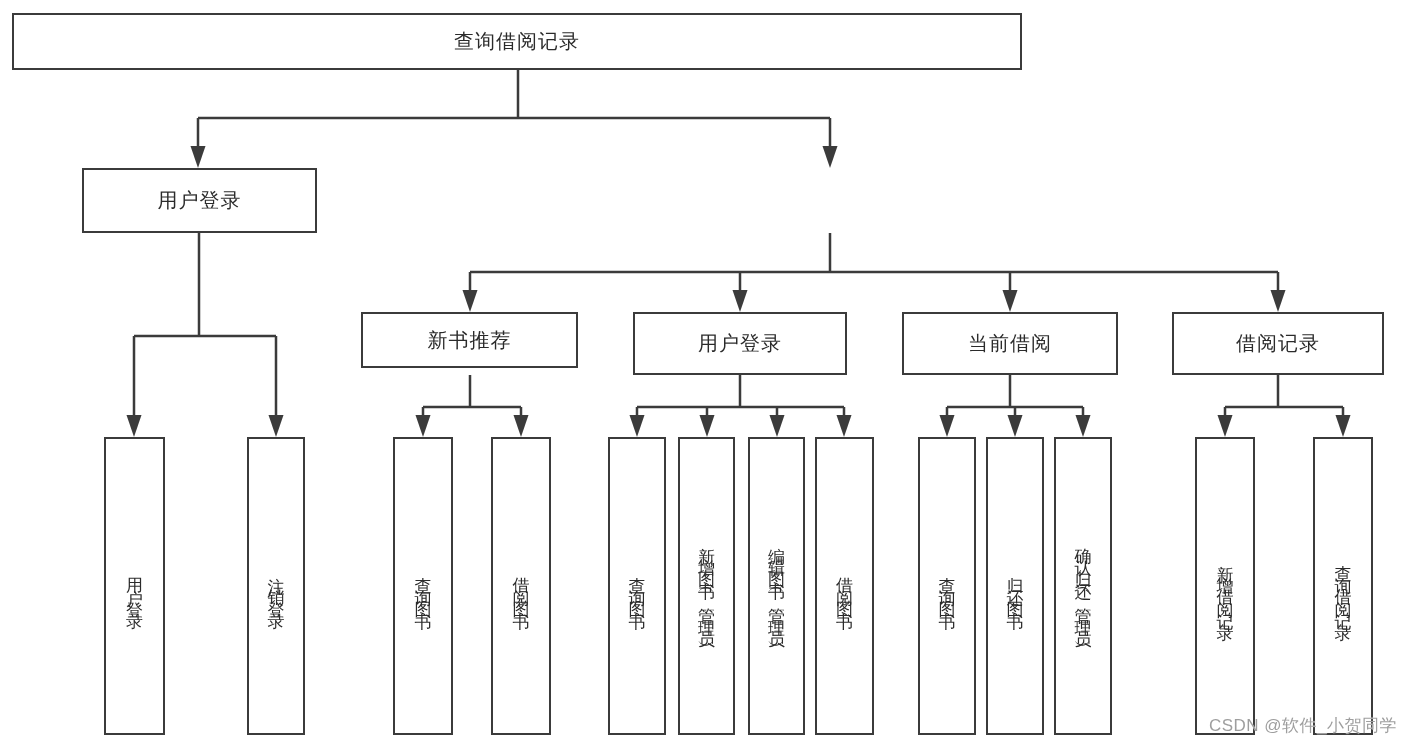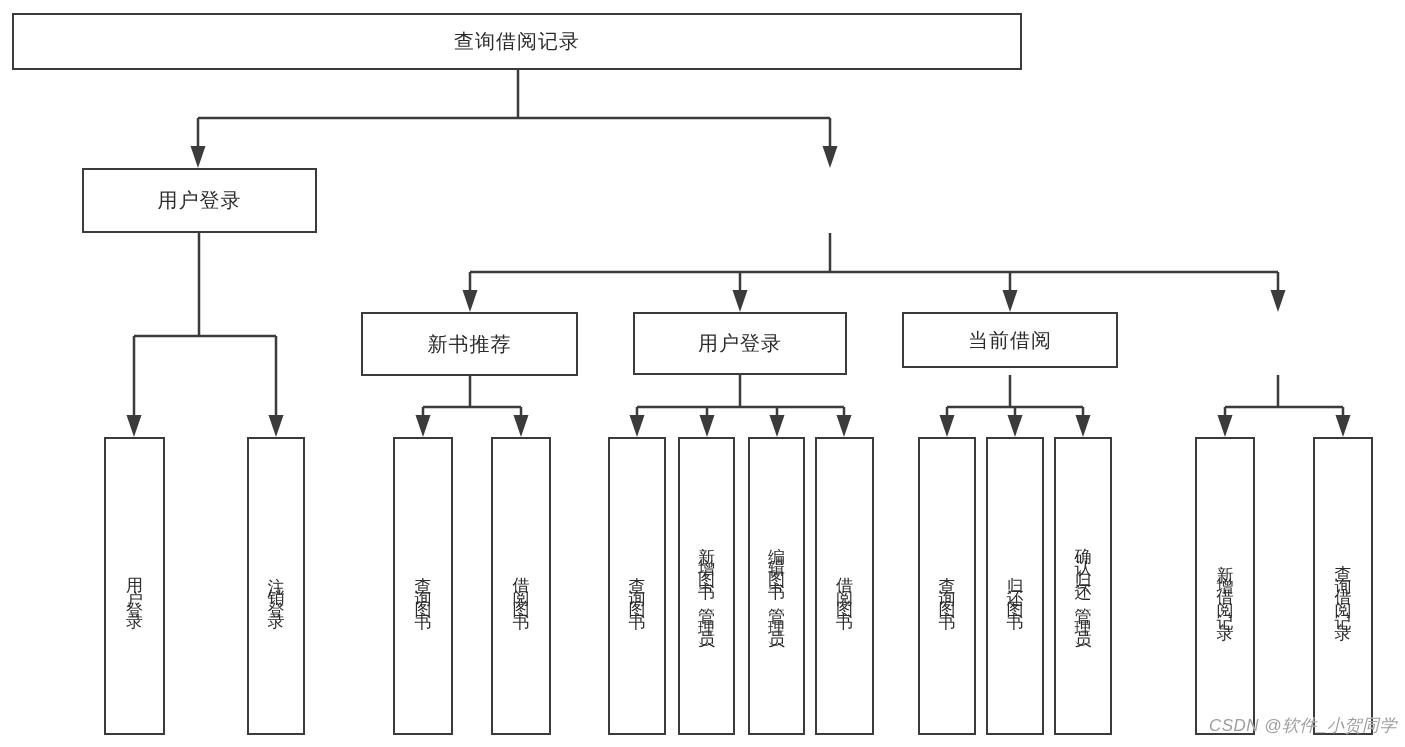--- a/index.html
+++ b/index.html
@@ -30,21 +30,20 @@
     padding-top:4px;
   }
   #watermark{
     position:absolute;
     right:8px;top:714px;
     font-size:17px;
     color:#9e9e9e;
     letter-spacing:0.5px;
     z-index:5;
     text-shadow:0 0 1px #ffffff;
-    font-style:italic;
   }
 </style>
 </head>
 <body>
 
 <div id="canvas">
 
   <svg id="connectors" viewBox="0 0 1405 747" xmlns="http://www.w3.org/2000/svg">
     <g stroke="#3b3b3b" stroke-width="2.5" fill="none">
 
@@ -89,23 +88,24 @@
 
       <polygon points="1217.5,415 1232.5,415 1225,437"></polygon>
       <polygon points="1335.5,415 1350.5,415 1343,437"></polygon>
     </g>
   </svg>
 
   <div class="node h" style="left:12px;top:13px;width:1010px;height:57px">查询借阅记录</div>
 
   <div class="node h" style="left:82px;top:168px;width:235px;height:65px">用户登录</div>
 
-  <div class="node h" style="left:361px;top:312px;width:217px;height:64px">新书推荐</div>
+  <div class="node h" style="left:361px;top:312px;width:217px;height:56px">新书推荐</div>
   <div class="node h" style="left:633px;top:312px;width:214px;height:63px">用户登录</div>
-  <div class="node h" style="left:902px;top:312px;width:216px;height:56px">当前借阅</div>
+  <div class="node h" style="left:902px;top:312px;width:216px;height:63px">当前借阅</div>
+  <div class="node h" style="left:1172px;top:312px;width:212px;height:63px">借阅记录</div>
 
   <div class="node v" style="left:104px;top:437px;width:61px;height:298px">用户登录</div>
   <div class="node v" style="left:247px;top:437px;width:58px;height:298px">注销登录</div>
 
   <div class="node v" style="left:393px;top:437px;width:60px;height:298px">查询图书</div>
   <div class="node v" style="left:491px;top:437px;width:60px;height:298px">借阅图书</div>
 
   <div class="node v" style="left:608px;top:437px;width:58px;height:298px">查询图书</div>
   <div class="node v" style="left:678px;top:437px;width:57px;height:298px">新增图书（管理员）</div>
   <div class="node v" style="left:748px;top:437px;width:57px;height:298px">编辑图书（管理员）</div>

